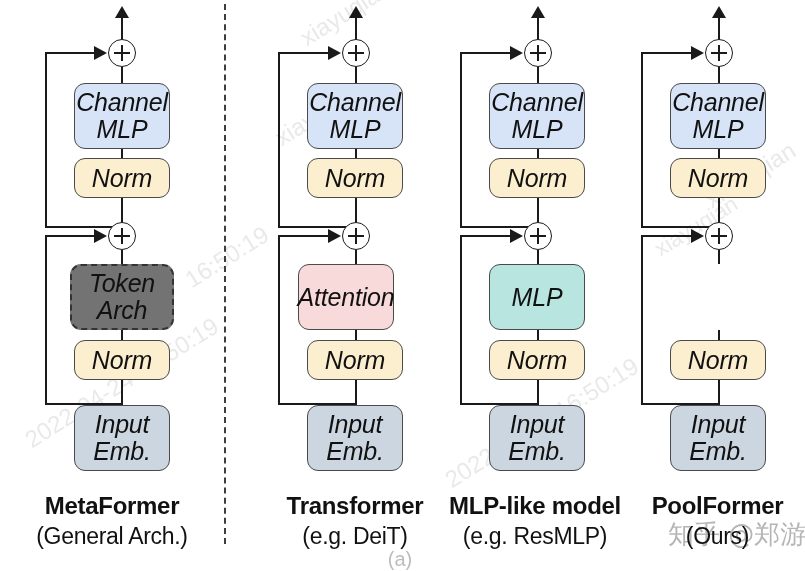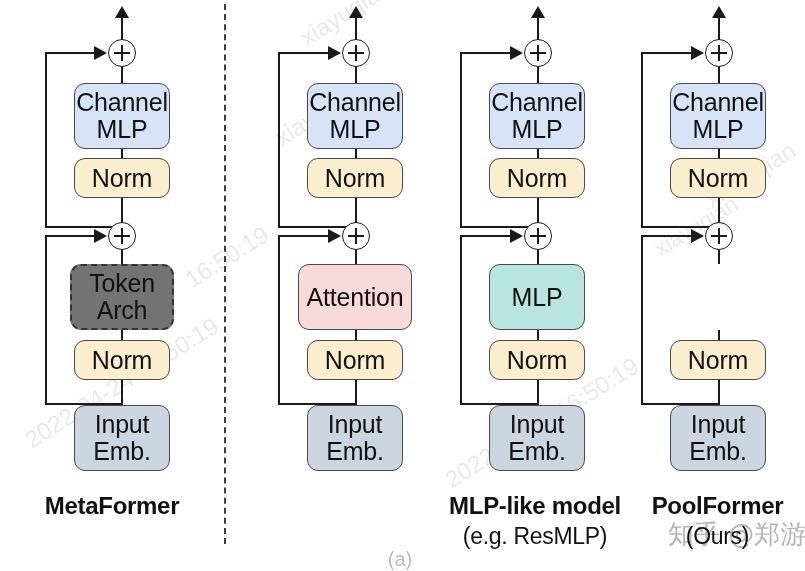--- a/index.html
+++ b/index.html
@@ -60,21 +60,21 @@
     display: flex;
     align-items: center;
     justify-content: center;
     text-align: center;
     line-height: 1.08;
     font-size: 25px;
     color: #111111;
     letter-spacing: -0.2px;
     z-index: 3;
   }
-  .block .lbl { display: block; }
+  .block .lbl { display: block; font-style: italic; }
   .block.dashed {
     border-style: dashed;
     border-width: 2px;
     background: #737373;
     border-color: #333333;
   }
 
   
   .vline {
     position: absolute;
@@ -233,20 +233,21 @@
 
     <div class="block" style="left:74px; top:405px; width:96px; height:66px; background:#ccd6e0;">
       <span>
         <span class="lbl">Input</span>
         <span class="lbl">Emb.</span>
       </span>
     </div>
 
     <div class="caption" style="left:0px; top:492px; width:224px;">
       <span class="line1">MetaFormer</span>
+      <span class="line2">(General Arch.)</span>
     </div>
   </div>
 
   <div class="column" style="left:240px; width:180px;">
 
     <div class="vline" style="left:115px; top:18px; height:22px;"></div>
     <div class="arrow-up" style="left:109px; top:6px;"></div>
 
     <div class="plus" style="left:102px; top:39px;"></div>
 
@@ -269,21 +270,21 @@
 
     <div class="hline" style="left:38px; top:226px; width:78px;"></div>
     <div class="vline" style="left:38px; top:53px; height:175px;"></div>
     <div class="hline" style="left:38px; top:52px; width:51px;"></div>
     <div class="arrow-right" style="left:88px; top:46px;"></div>
 
     <div class="plus" style="left:102px; top:222px;"></div>
 
     <div class="vline" style="left:115px; top:250px; height:14px;"></div>
 
-    <div class="block" style="left:58px; top:264px; width:114px; height:66px; background:#f8dadb;">
+    <div class="block" style="left:58px; top:264px; width:96px; height:66px; background:#f8dadb;">
       <span class="lbl">Attention</span>
     </div>
 
     <div class="vline" style="left:115px; top:330px; height:10px;"></div>
 
     <div class="block" style="left:67px; top:340px; width:96px; height:40px; background:#fcefd0;">
       <span class="lbl">Norm</span>
     </div>
 
     <div class="vline" style="left:115px; top:380px; height:25px;"></div>
@@ -293,20 +294,24 @@
     <div class="hline" style="left:38px; top:235px; width:51px;"></div>
     <div class="arrow-right" style="left:88px; top:229px;"></div>
 
     <div class="block" style="left:67px; top:405px; width:96px; height:66px; background:#ccd6e0;">
       <span>
         <span class="lbl">Input</span>
         <span class="lbl">Emb.</span>
       </span>
     </div>
 
+    <div class="caption" style="left:-10px; top:492px; width:250px;">
+      <span class="line1">Transformer</span>
+      <span class="line2">(e.g. DeiT)</span>
+    </div>
   </div>
 
   <div class="column" style="left:420px; width:180px;">
 
     <div class="vline" style="left:117px; top:18px; height:22px;"></div>
     <div class="arrow-up" style="left:111px; top:6px;"></div>
 
     <div class="plus" style="left:104px; top:39px;"></div>
 
     <div class="vline" style="left:117px; top:67px; height:16px;"></div>

